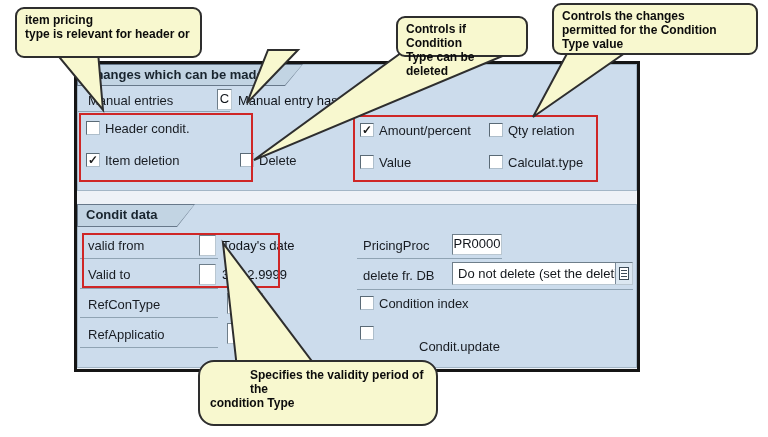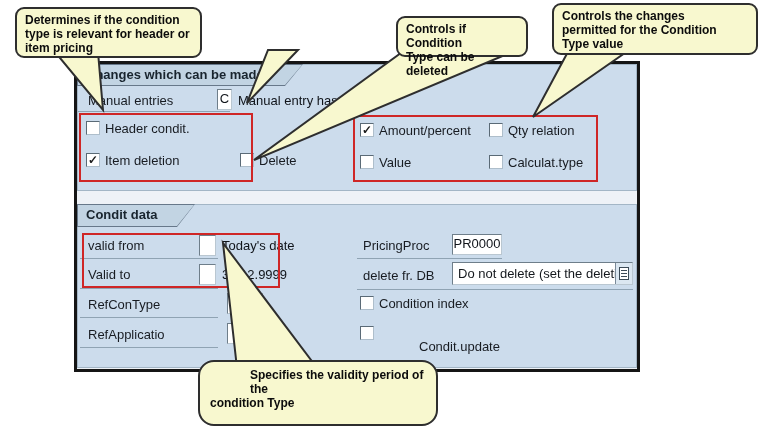--- a/index.html
+++ b/index.html
@@ -162,23 +162,22 @@
 
   <svg class="tails">
     <polygon points="55,52 98,52 103,110" fill="#f8f8cf" stroke="#2e2e2e" stroke-width="2"></polygon>
     <polygon points="268,50 298,50 247,103" fill="#f8f8cf" stroke="#2e2e2e" stroke-width="2"></polygon>
     <polygon points="405,50 512,52 254,160" fill="#f8f8cf" stroke="#2e2e2e" stroke-width="2"></polygon>
     <polygon points="570,48 632,48 533,117" fill="#f8f8cf" stroke="#2e2e2e" stroke-width="2"></polygon>
     <polygon points="237,368 317,368 223,243" fill="#f8f8cf" stroke="#2e2e2e" stroke-width="2"></polygon>
   </svg>
 
   <div class="callout" style="left:15px; top:7px; width:187px; height:51px;">
-    <div>Determines if the condition</div>
+    <div>item pricing</div>
     <div>type is relevant for header or</div>
-    <div>item pricing</div>
   </div>
 
 
   <div class="callout" style="left:396px; top:16px; width:132px; height:41px;">
     <div>Controls if Condition</div>
     <div>Type can be deleted</div>
   </div>
 
   <div class="callout" style="left:552px; top:3px; width:206px; height:52px;">
     <div>Controls the changes</div>

